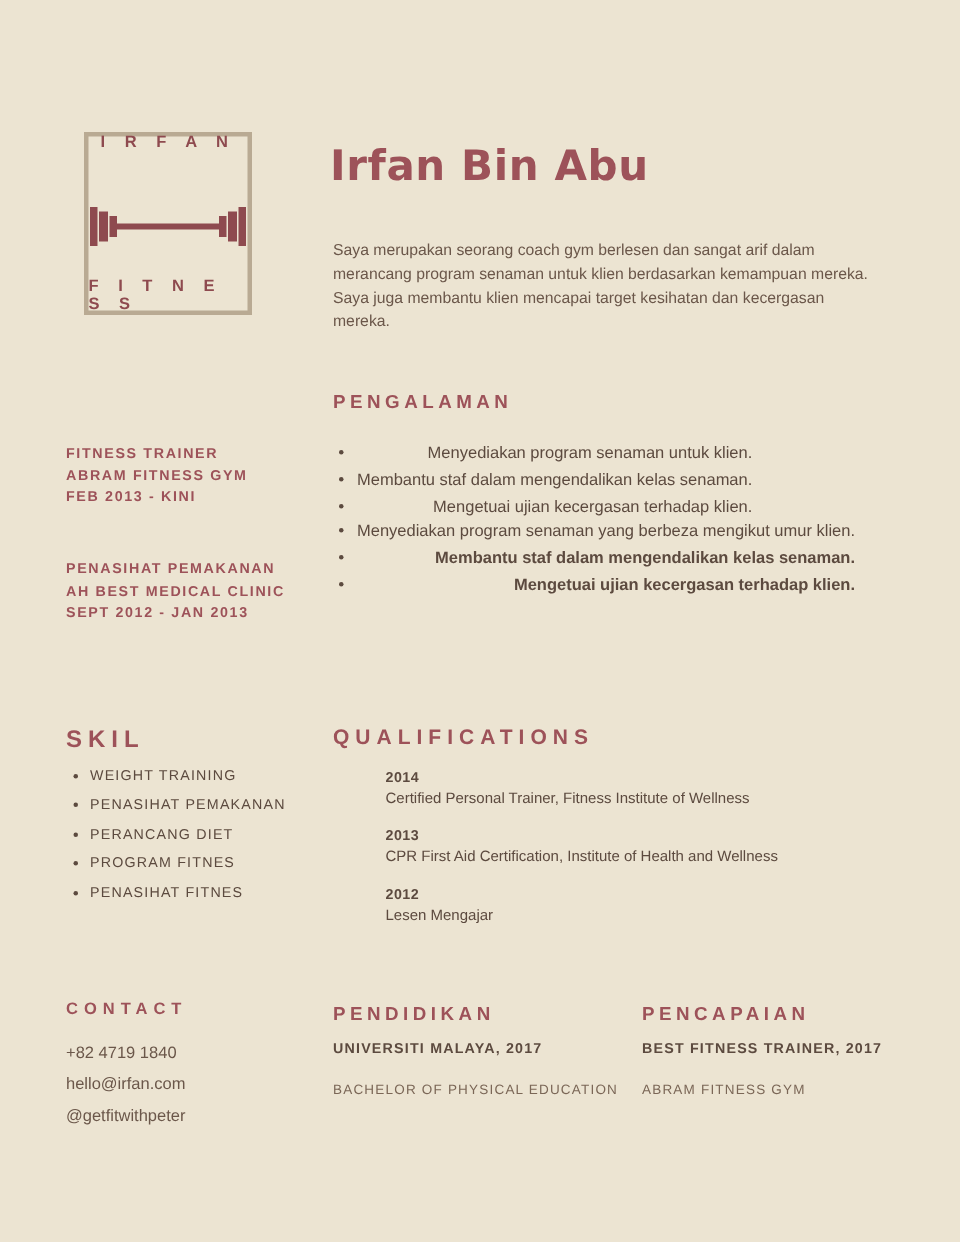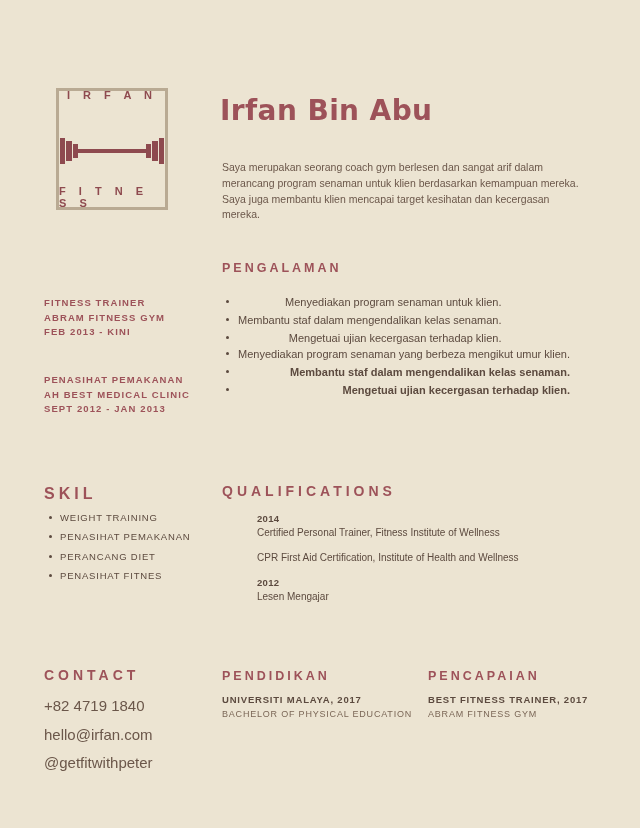--- a/index.html
+++ b/index.html
@@ -110,21 +110,21 @@
   
   .sect-title {
     font-size: 12.5px;
     font-weight: bold;
     letter-spacing: 3px;
     color: #9d5259;
   }
   #exp-title { position: absolute; left: 222px; top: 261px; }
   #skill-title { position: absolute; left: 44px; top: 485px; font-size: 16px; letter-spacing: 4px; }
   #qual-title { position: absolute; left: 222px; top: 483px; font-size: 14px; letter-spacing: 4px; }
-  #contact-title { position: absolute; left: 44px; top: 667px; font-size: 14px; letter-spacing: 4px; }
+  #contact-title { position: absolute; left: 44px; top: 667px; font-size: 11px; letter-spacing: 4px; }
   #edu-title { position: absolute; left: 222px; top: 669px; font-size: 12.5px; letter-spacing: 3px; }
   #ach-title { position: absolute; left: 428px; top: 669px; font-size: 12.5px; letter-spacing: 3px; }
 
   
   .job {
     position: absolute;
     left: 44px;
     font-size: 9.5px;
     font-weight: bold;
     letter-spacing: 1.1px;
@@ -213,35 +213,35 @@
   }
 
   
   .contact-list {
     position: absolute;
     left: 44px;
     top: 692px;
     margin: 0;
     padding: 0;
     list-style: none;
-    font-size: 15px;
+    font-size: 11px;
     line-height: 1.9;
     color: #6b574a;
   }
 
   
   .edu-block { position: absolute; top: 694px; }
   #edu-block { left: 222px; }
   #ach-block { left: 428px; }
   .edu-line1 {
     font-size: 9.5px;
     font-weight: bold;
     letter-spacing: 0.8px;
     color: #5c4a3f;
-    margin-bottom: 4px;
+    margin-bottom: 16px;
   }
   .edu-line2 {
     font-size: 9px;
     letter-spacing: 0.8px;
     color: #7b6757;
   }
 </style>
 </head>
 <body>
 
@@ -286,30 +286,32 @@
     <li>Menyediakan program senaman yang berbeza mengikut umur klien.</li>
     <li class="bold">Membantu staf dalam mengendalikan kelas senaman.</li>
     <li class="bold">Mengetuai ujian kecergasan terhadap klien.</li>
   </ul>
 
   <div class="sect-title" id="skill-title">SKIL</div>
   <ul class="skills">
     <li>WEIGHT TRAINING</li>
     <li>PENASIHAT PEMAKANAN</li>
     <li class="bold">PERANCANG DIET</li>
+    <li>PROGRAM FITNES</li>
     <li class="bold">PENASIHAT FITNES</li>
   </ul>
 
   <div class="sect-title" id="qual-title">QUALIFICATIONS</div>
   <div class="quals">
     <div class="qual">
       <div class="qual-year">2014</div>
       <div class="qual-desc">Certified Personal Trainer, Fitness Institute of Wellness</div>
     </div>
     <div class="qual">
+      <div class="qual-year">2013</div>
       <div class="qual-desc">CPR First Aid Certification, Institute of Health and Wellness</div>
     </div>
     <div class="qual">
       <div class="qual-year">2012</div>
       <div class="qual-desc">Lesen Mengajar</div>
     </div>
   </div>
 
   <div class="sect-title" id="contact-title">CONTACT</div>
   <ul class="contact-list">

